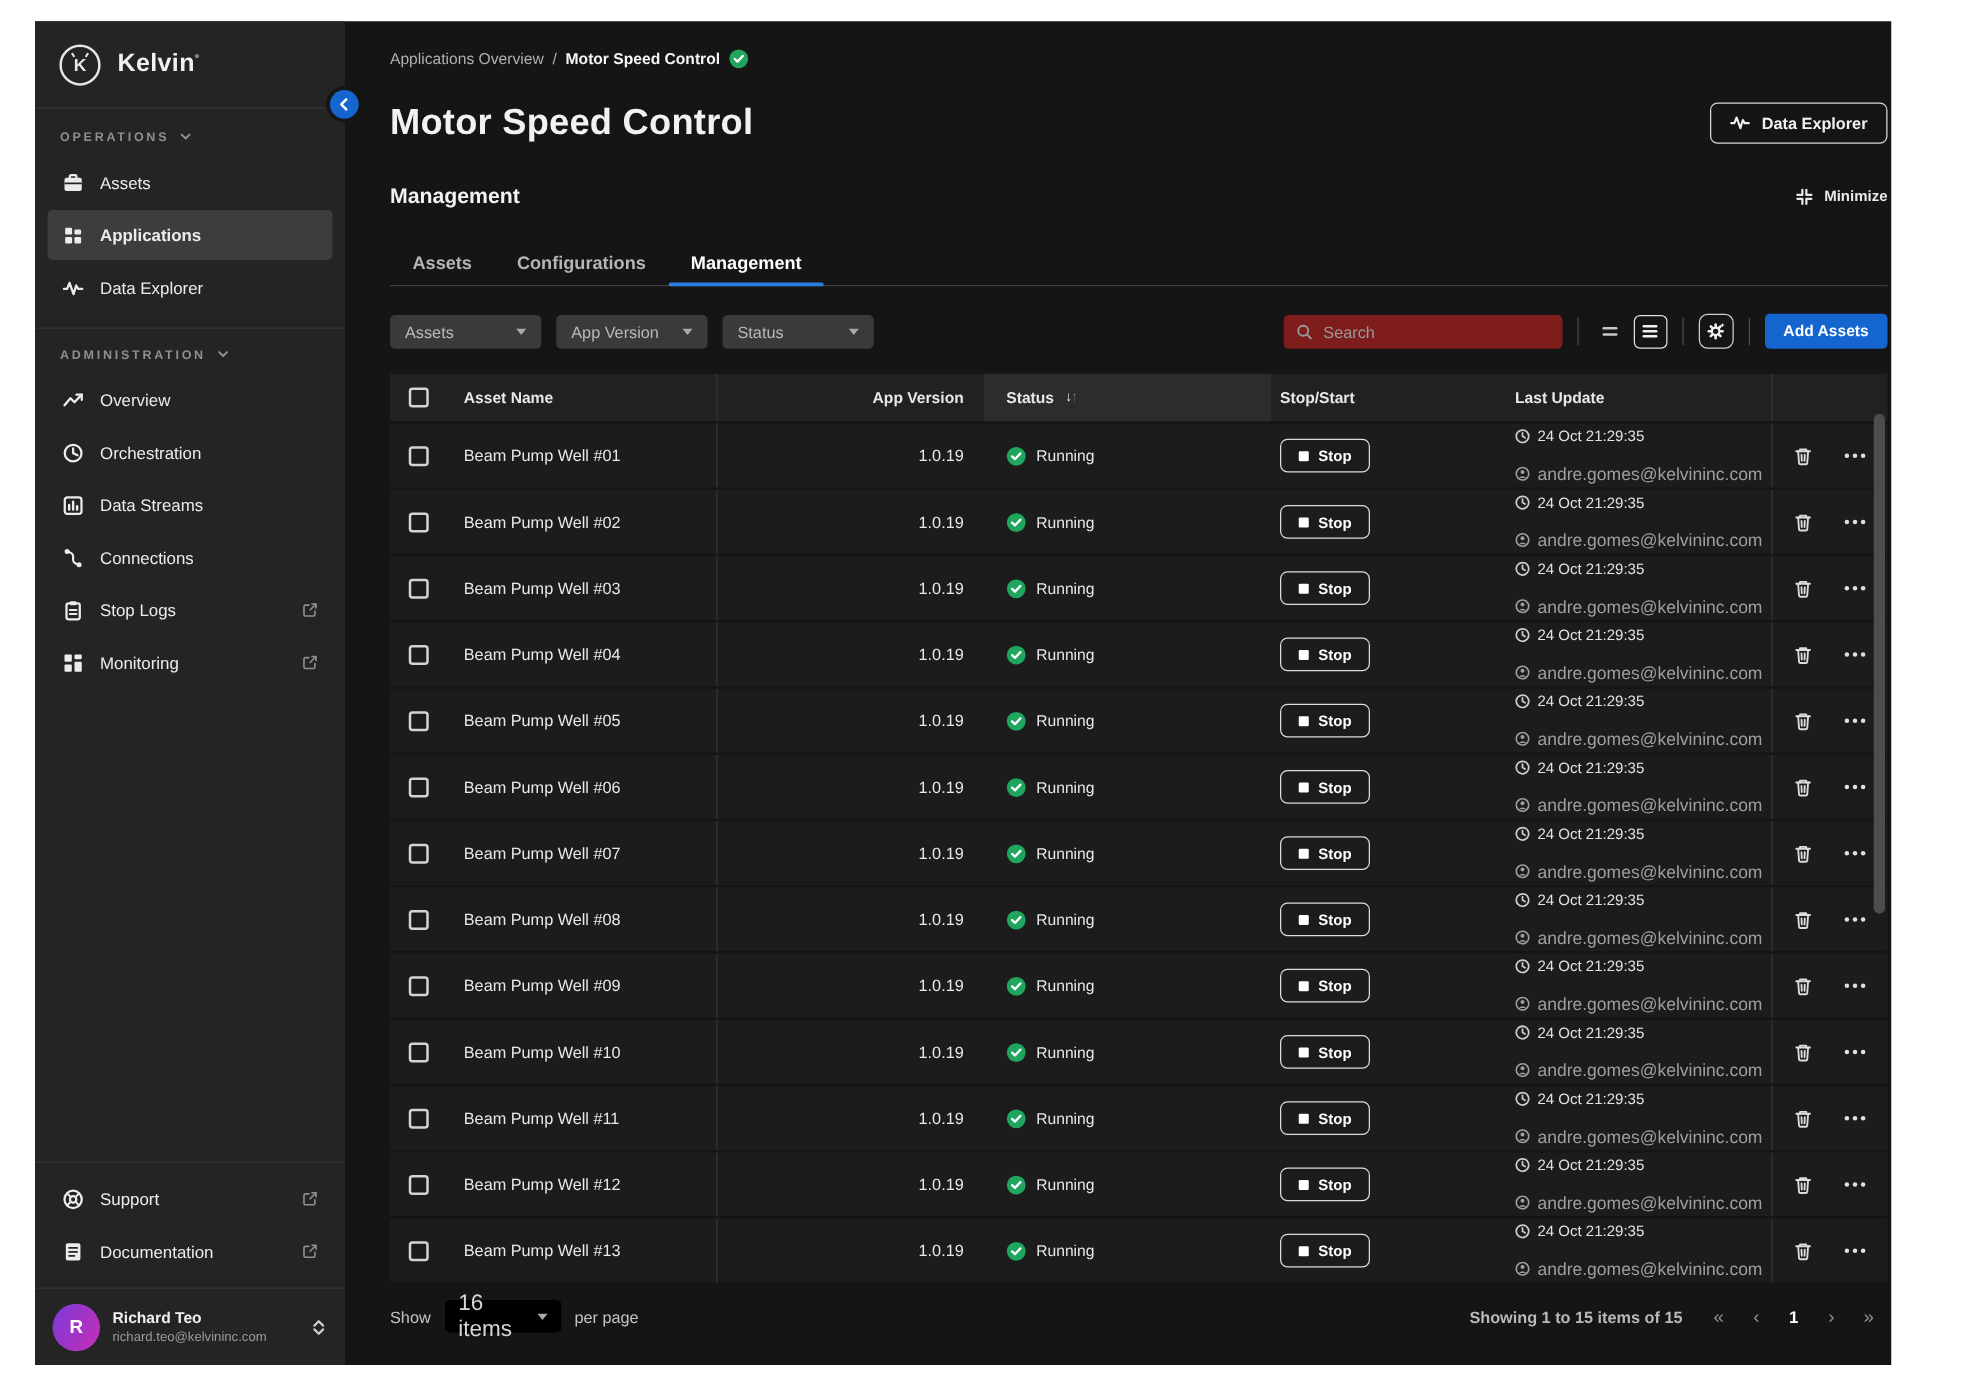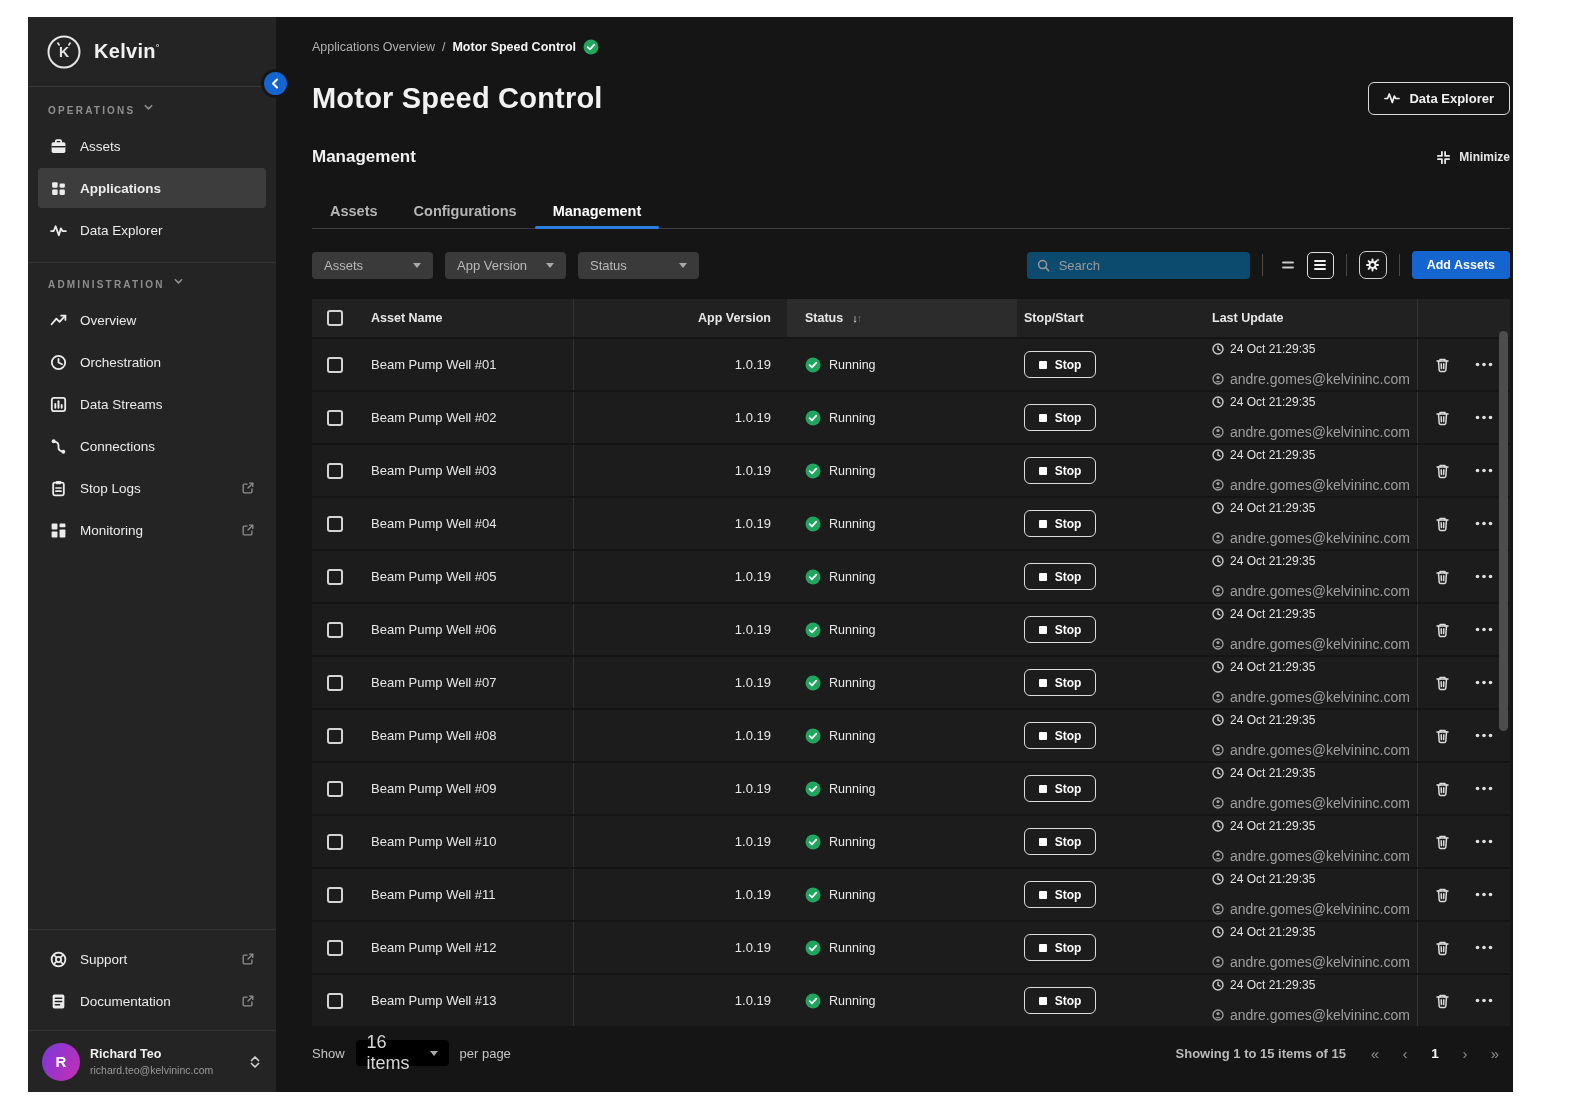--- a/index.html
+++ b/index.html
@@ -17,21 +17,21 @@
   .sidebar {
     width:248px; flex-shrink:0; background:#242424; display:flex; flex-direction:column;
     color:#ececec;
   }
   .logo-row { height:70px; display:flex; align-items:center; gap:12px; padding:0 18px; border-bottom:1px solid #363636; flex-shrink:0;}
   .brand { font-size:20px; font-weight:600; color:#f0f0f0; letter-spacing:.3px; }
   .brand sup { font-size:9px; color:#cfcfcf; }
   .nav { padding-top:2px; }
   .nav-section + .nav-section { border-top:1px solid #333333; margin-top:12px; }
   .section-label {
-    display:flex; align-items:flex-start; gap:9px; padding:16px 20px 8px;
+    display:flex; align-items:center; gap:9px; padding:16px 20px 8px;
     font-size:10px; font-weight:bold; letter-spacing:2.2px; color:#8f8f8f; text-transform:uppercase;
     cursor:pointer;
   }
   .chev { width:9px; height:9px; display:inline-flex; margin-top:-2px; }
   .nav-item {
     display:flex; align-items:center; gap:13px; margin:2px 10px; padding:0 11px; height:40px;
     border-radius:4px; font-size:13.5px; color:#ececec; cursor:pointer;
   }
   .nav-item.active { background:#3d3d3d; font-weight:600; }
   .nav-icon { width:18px; height:18px; display:flex; align-items:center; justify-content:center; flex-shrink:0; }
@@ -77,21 +77,21 @@
   .tab.active::after { content:""; position:absolute; left:0; right:0; bottom:-1px; height:3px; background:var(--tab_underline); border-radius:2px; }
   
   .toolbar { margin-top:22px; height:28px; display:flex; align-items:center; }
   .dd {
     width:121px; height:27px; background:#3a3a3a; border-radius:4px; margin-right:12px;
     display:flex; align-items:center; justify-content:space-between; padding:0 12px;
     color:#b9b9b9; font-size:13px; cursor:pointer;
   }
   .caret { width:0; height:0; border-left:4.5px solid transparent; border-right:4.5px solid transparent; border-top:5px solid #aaaaaa; }
   .search {
-    margin-left:auto; width:223px; height:27px; background:#0c4a6e; border-radius:4px;
+    margin-left:auto; width:223px; height:27px; background:#7f1d1d; border-radius:4px;
     display:flex; align-items:center; gap:7px; padding:0 10px;
   }
   .search svg { flex-shrink:0; }
   .search input { flex:1; min-width:0; background:transparent; border:none; outline:none; color:#dddddd; font-size:13px; font-family:inherit; }
   .search input::placeholder { color:#9a9a9a; }
   .vsep { width:1px; height:22px; background:#4a4a4a; margin:0 12px; flex-shrink:0; }
   .toggle-group { display:flex; gap:5px; }
   .toggle-btn { width:27px; height:27px; border-radius:5px; display:flex; align-items:center; justify-content:center; cursor:pointer; background:transparent; }
   .toggle-btn.selected { border:1.5px solid #e0e0e0; }
   .gear-btn { width:28px; height:28px; border:1.5px solid #d0d0d0; border-radius:7px; display:flex; align-items:center; justify-content:center; cursor:pointer; }

